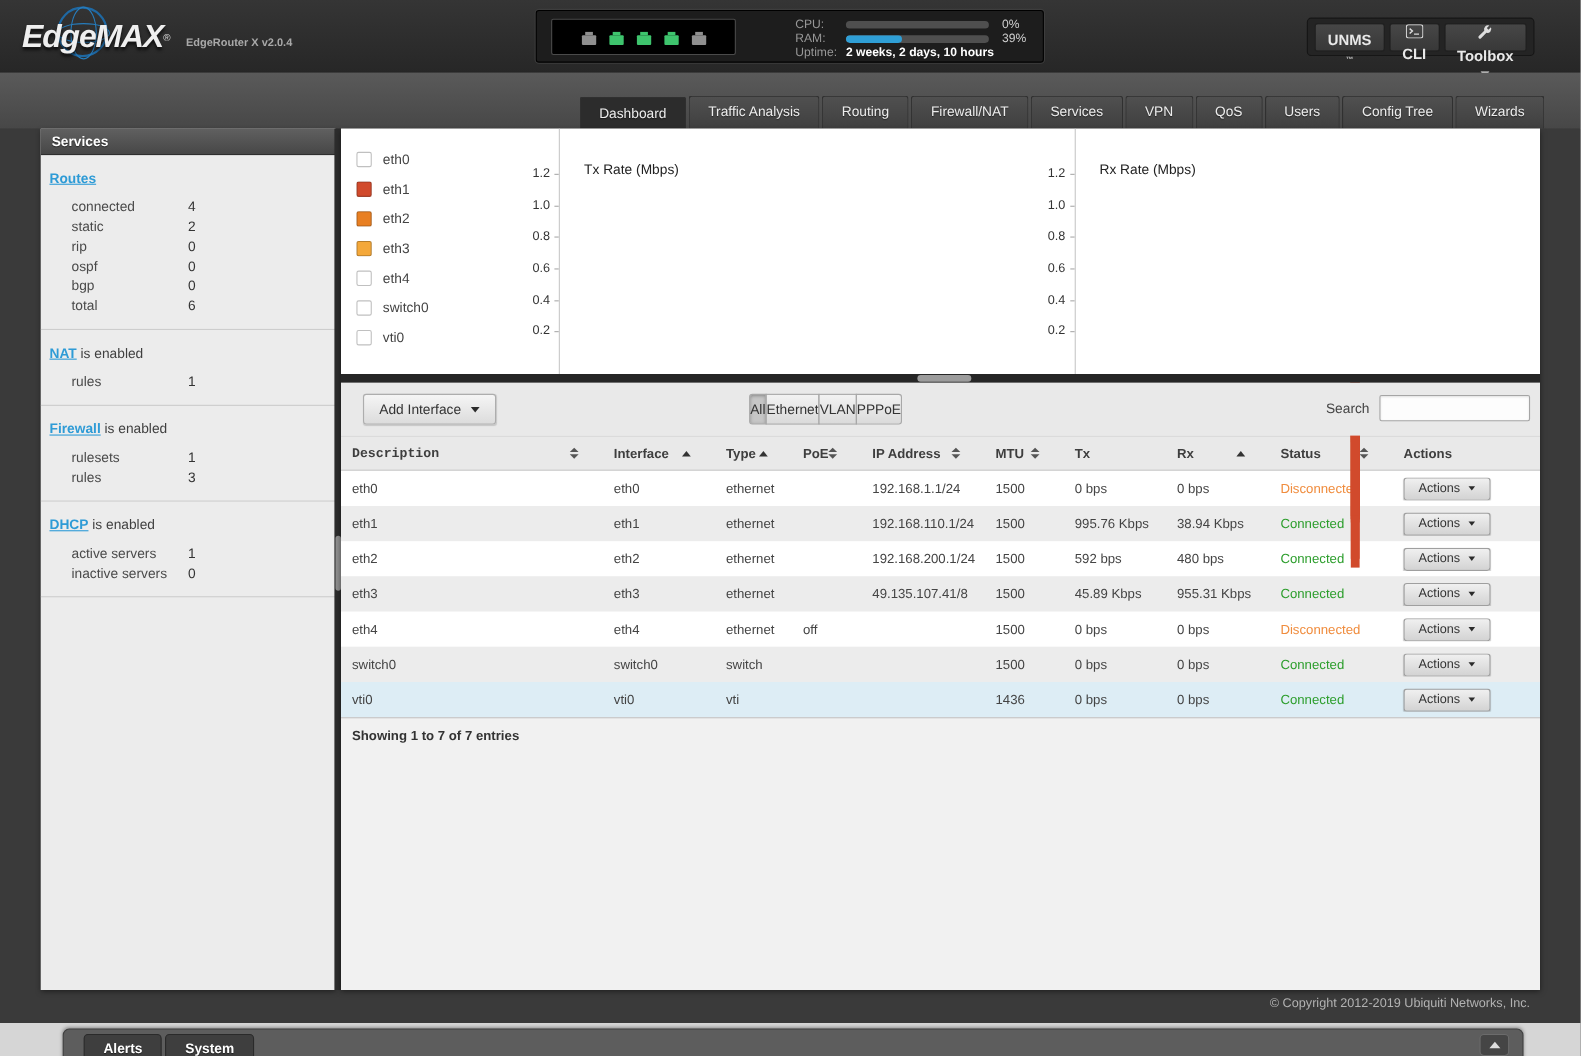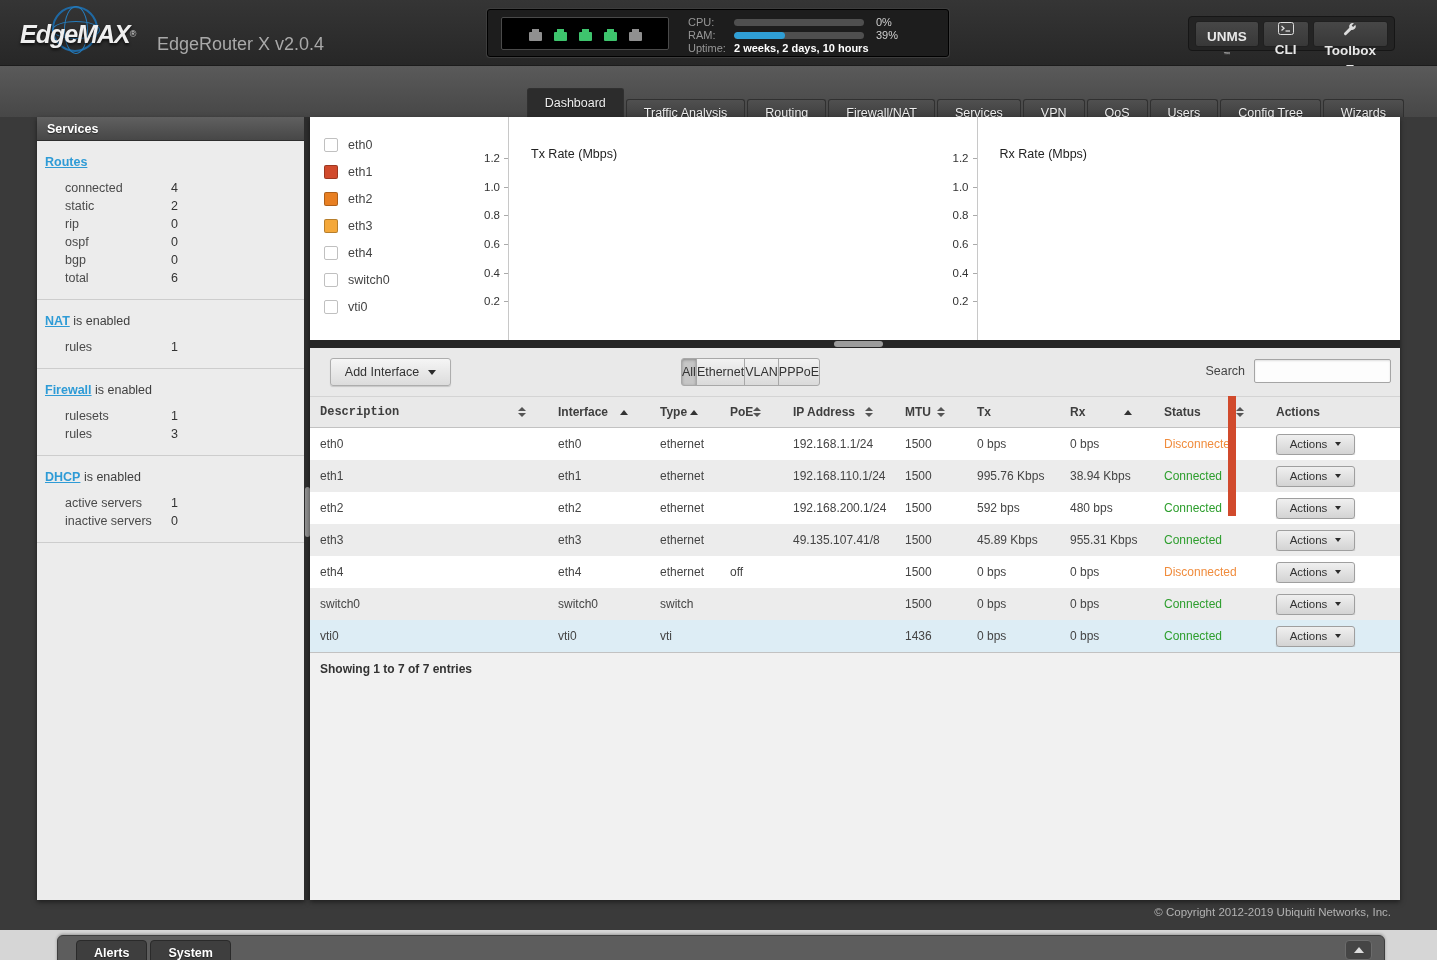--- a/index.html
+++ b/index.html
@@ -9,34 +9,34 @@
   
   .topbar { position:absolute; left:0; top:0; width:100%; height:66px;
     background:linear-gradient(#353535,#272727); border-bottom:1px solid #1c1c1c; }
   .logo-wrap { position:absolute; left:20px; top:10px; height:48px; }
   .globe { position:absolute; left:32px; top:-4px; width:46px; height:46px; border-radius:50%;
     border:2px solid #1d6fb0; opacity:.9; }
   .globe::before { content:""; position:absolute; left:50%; top:-2px; width:22px; height:46px;
     margin-left:-11px; border-radius:50%; border:1.5px solid #2585cc; }
   .globe::after { content:""; position:absolute; left:-2px; top:50%; width:46px; height:16px;
     margin-top:-8px; border-radius:50%; border:1.5px solid #2585cc; }
-  .logo-text { position:relative; font-size:25px; font-weight:bold; font-style:italic;
+  .logo-text { position:relative; font-size:29px; font-weight:bold; font-style:italic;
     color:#efefef; letter-spacing:-1px; text-shadow:0 2px 3px rgba(0,0,0,.7); line-height:48px; }
   .logo-reg { position:relative; font-size:9px; color:#ddd; vertical-align:super; }
-  .product { position:absolute; left:137px; top:24px; font-size:18px; color:#a9a9a9; white-space:nowrap; }
+  .product { position:absolute; left:149px; top:24px; font-size:10px; color:#a9a9a9; white-space:nowrap;font-weight:bold; }
 
   .status-box { position:absolute; left:487px; top:9px; width:462px; height:48px;
     background:#1d1d1d; border:1px solid #000; border-radius:3px; box-shadow:0 0 0 1px #3d3d3d; }
   .device-img { position:absolute; left:13px; top:7px; width:168px; height:33px; background:#000;
     border:1px solid #4a4a4a; border-radius:2px; }
   .ports { position:absolute; left:0; top:14px; width:100%; display:flex; justify-content:center; gap:12px; }
   .port { display:inline-block; width:13px; height:9px; border-radius:1px; position:relative; }
   .port::before { content:""; position:absolute; top:-3px; left:3px; width:7px; height:3px; background:inherit; }
   .meters { position:absolute; left:200px; top:6px; width:250px; font-size:11px; }
-  .meter-row { display:flex; align-items:center; height:12px; margin-bottom:1px; }
+  .meter-row { display:flex; align-items:center; height:12px; margin-bottom:1px;margin-left:35px; }
   .mlabel { width:46px; color:#979797; }
   .track { width:130px; height:7px; background:#4f4f4f; border-radius:4px; margin-right:12px; overflow:hidden; }
   .fill { display:block; height:7px; border-radius:4px; background:#9a9a9a; }
   .fill.blue { background:#2f9fd6; }
   .mval { color:#cfcfcf; }
   .uptime { color:#fff; font-weight:bold; }
 
   .hdr-buttons { position:absolute; right:42px; top:16px; height:35px; background:#242424;
     border:1px solid #161616; border-radius:4px; display:flex; align-items:center; padding:0 4px; }
   .hbtn { display:inline-flex; align-items:center; gap:7px; height:26px; margin:0 2px; padding:0 11px;
@@ -52,21 +52,21 @@
   .caret.sm { border-left-width:3.5px; border-right-width:3.5px; border-top-width:4.5px; }
 
   
   .userbar { position:absolute; left:0; top:66px; width:100%; height:51px;
     background:linear-gradient(#5a5a5a,#474747);padding-left:32px; }
   .welcome { position:absolute; left:40px; top:84px; font-size:13px; font-weight:bold; color:#fff;
     display:flex; align-items:center; gap:8px; cursor:pointer; text-shadow:0 1px 1px rgba(0,0,0,.4); }
   .to-ubnt { position:absolute; left:157px; top:84px; font-size:13px; font-weight:bold; color:#f0f0f0;
     text-shadow:0 1px 1px rgba(0,0,0,.4); cursor:pointer; }
   .main-nav { position:absolute; right:33px; bottom:0; display:flex; gap:2px; align-items:flex-end; }
-  .nav-tab { height:18px; line-height:26px; padding:0 17px; font-size:12.5px; color:#ededed;
+  .nav-tab { height:30px; line-height:26px; padding:0 17px; font-size:12.5px; color:#ededed;
     background:linear-gradient(#505050,#3f3f3f); border:1px solid #303030; border-bottom:none;
     border-radius:3px 3px 0 0; cursor:pointer; text-shadow:0 1px 1px rgba(0,0,0,.5); white-space:nowrap; }
   .nav-tab.active { background:#2c2c2c; height:29px; line-height:28px; }
 
   
   .content { position:absolute; left:0; top:117px; width:100%; height:813px; background:#3a3a3a; }
 
   .sidebar { position:absolute; left:37px; top:0; width:268px; height:783px; background:#ececec;
     overflow:hidden; box-shadow:0 2px 5px rgba(0,0,0,.5); }
   .side-title { height:24px; line-height:24px; padding-left:10px; font-size:12.5px; font-weight:bold;

